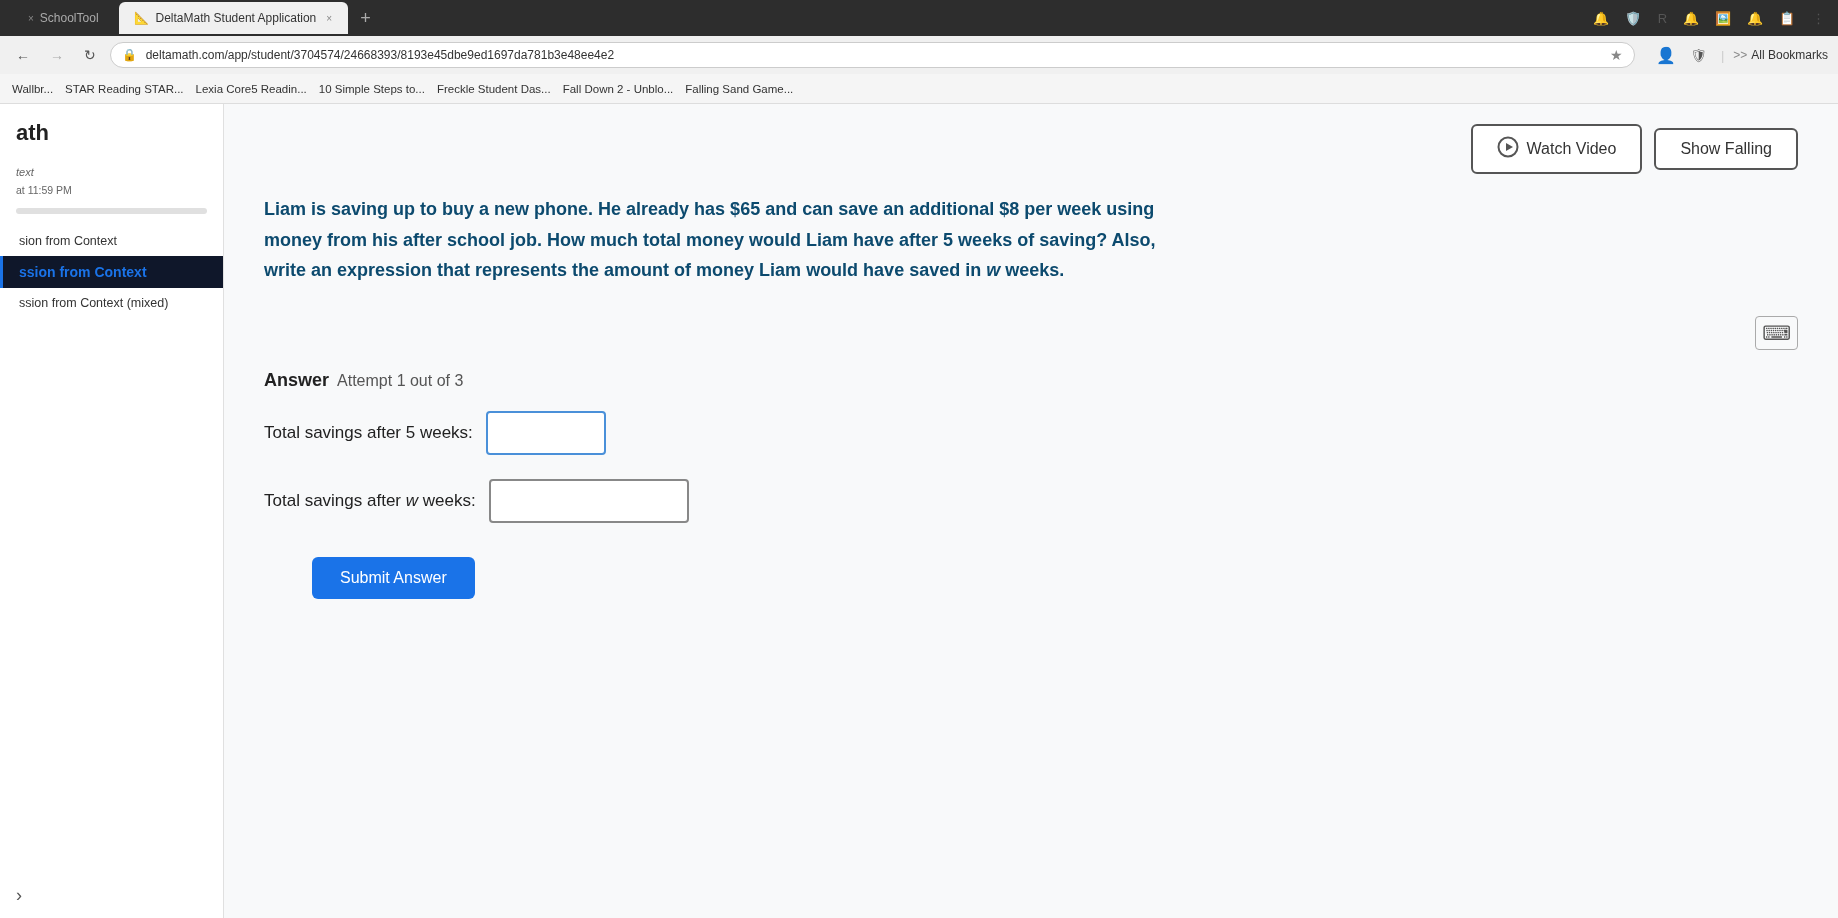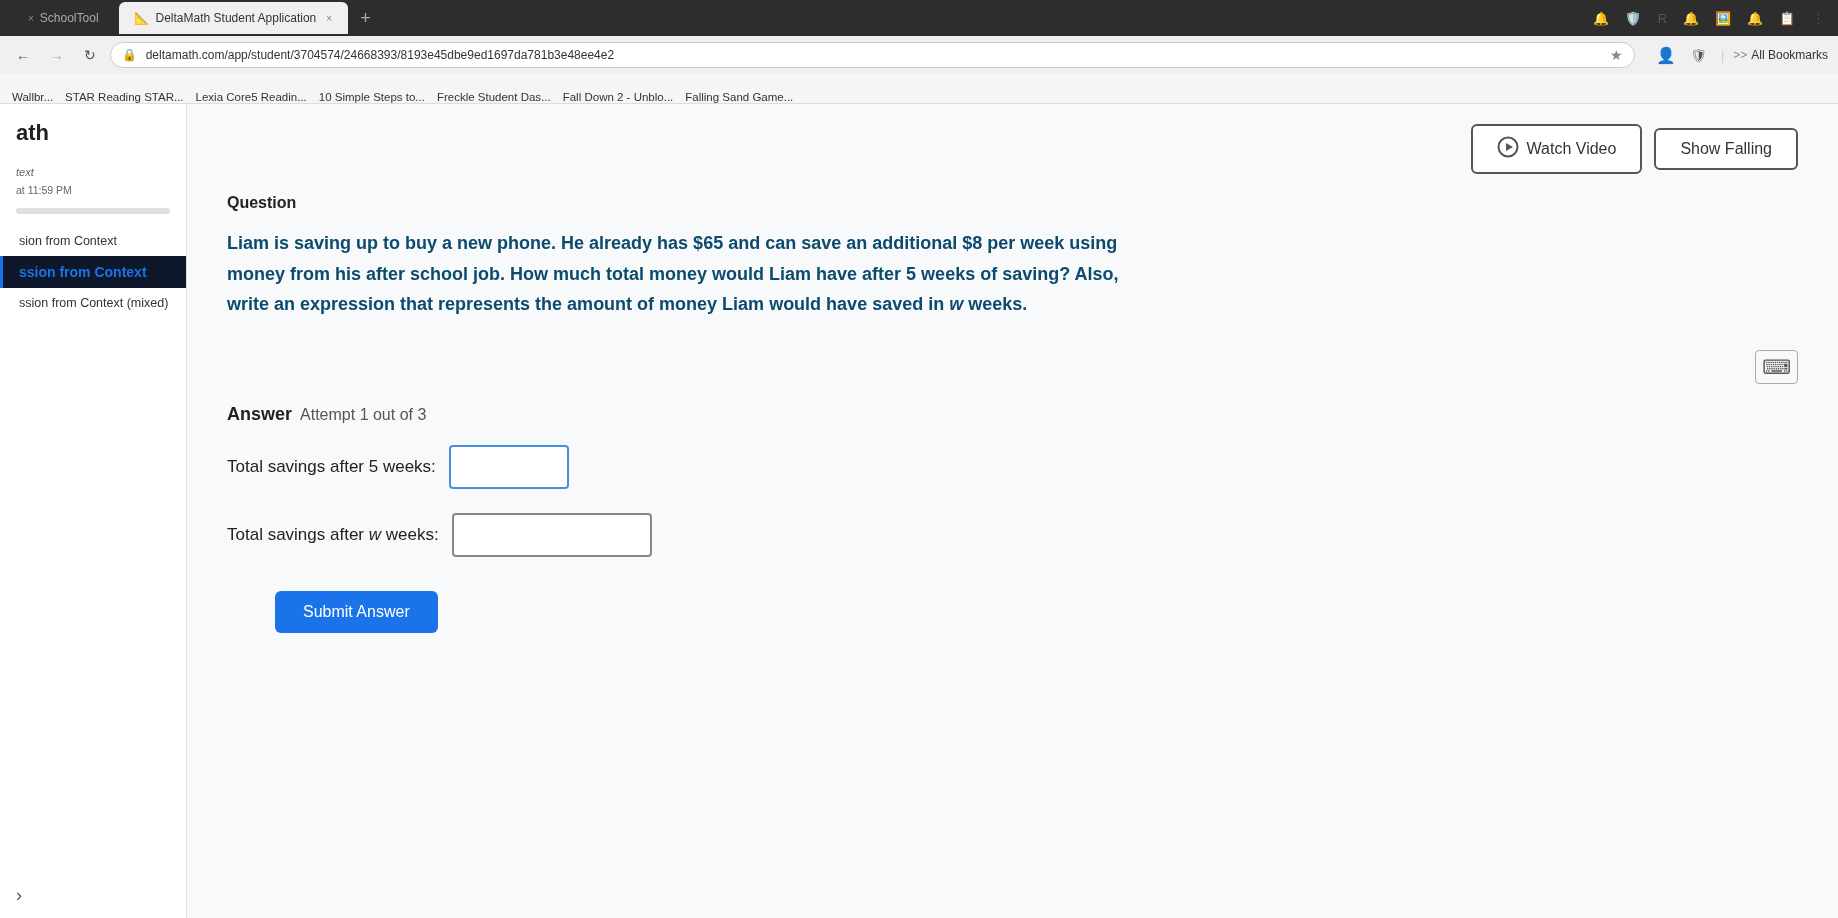--- a/index.html
+++ b/index.html
@@ -116,21 +116,21 @@
       cursor: pointer;
       font-size: 13px;
       color: #555;
       padding: 3px 5px;
     }
 
     .bookmarks-bar {
       background: #f5f5f5;
       height: 30px;
       display: flex;
-      align-items: flex-end;
+      align-items: center;
       padding: 0 12px;
       gap: 12px;
       border-bottom: 1px solid #ddd;
       font-size: 11.5px;
       color: #333;
       overflow: hidden;
     }
 
     .bookmark-item {
       display: flex;
@@ -143,21 +143,21 @@
 
     
     .page-container {
       display: flex;
       background: #fff;
       height: calc(918px - 104px);
     }
 
     
     .sidebar {
-      width: 187px;
+      width: 224px;
       background: #fff;
       border-right: 1px solid #e0e0e0;
       padding: 16px 0;
       flex-shrink: 0;
     }
 
     .sidebar-title {
       font-size: 22px;
       font-weight: bold;
       color: #222;
@@ -423,21 +423,20 @@
             <polygon points="9,7 16,11 9,15" fill="#555"></polygon>
           </svg>
         </span>
         <span>Watch Video</span>
       </button>
       <button class="show-examples-btn">
         <span>Show Falling</span>
       </button>
     </div>
 
-    <div class="question-label">Question</div>
 
     <div class="question-text">
       Liam is saving up to buy a new phone. He already has $65 and can save an additional $8 per week using money from his after school job. How much total money would Liam have after 5 weeks of saving? Also, write an expression that represents the amount of money Liam would have saved in <em>w</em> weeks.
     </div>
 
     <div style="display:flex; justify-content:flex-end; margin-bottom: 8px;">
       <span style="font-size:20px; color:#555; cursor:pointer; border:1px solid #aaa; padding:4px 6px; border-radius:4px;">⌨</span>
     </div>
 
     <div class="answer-section">

